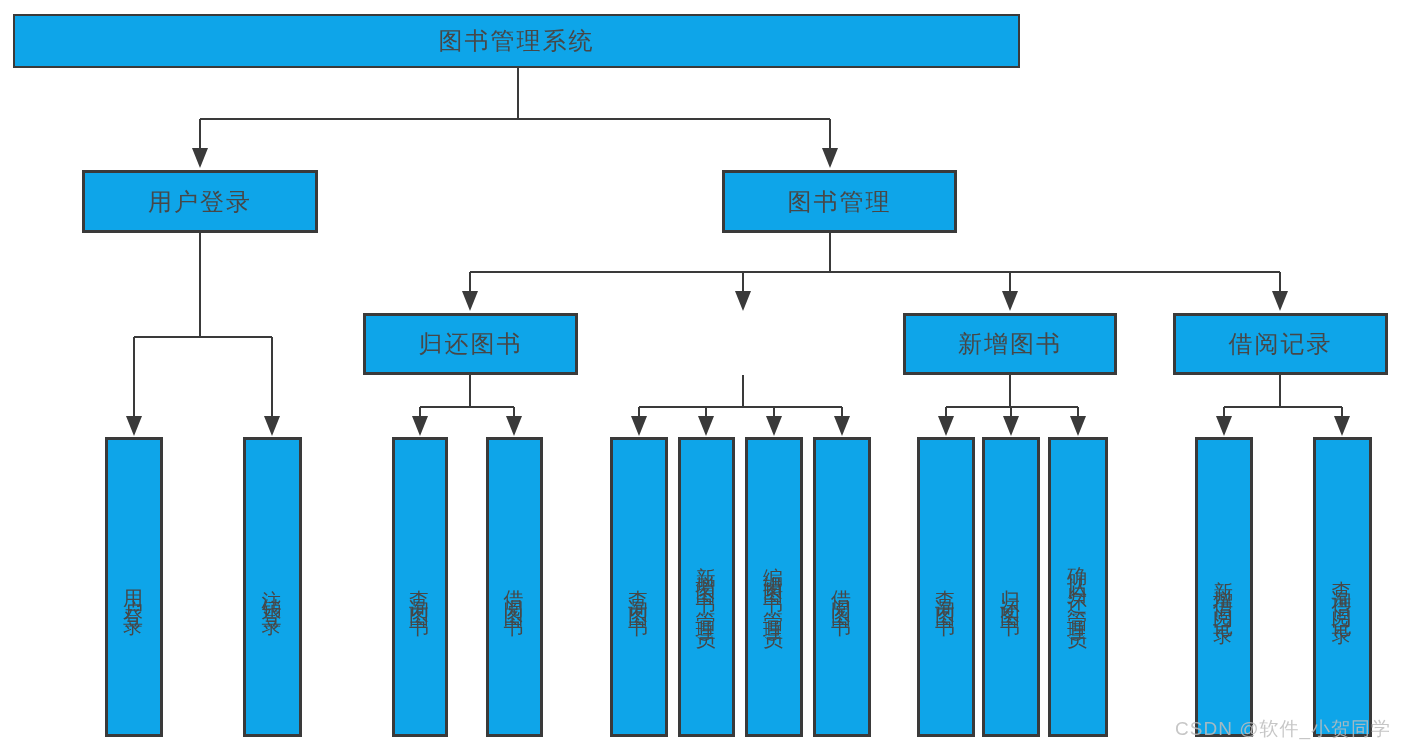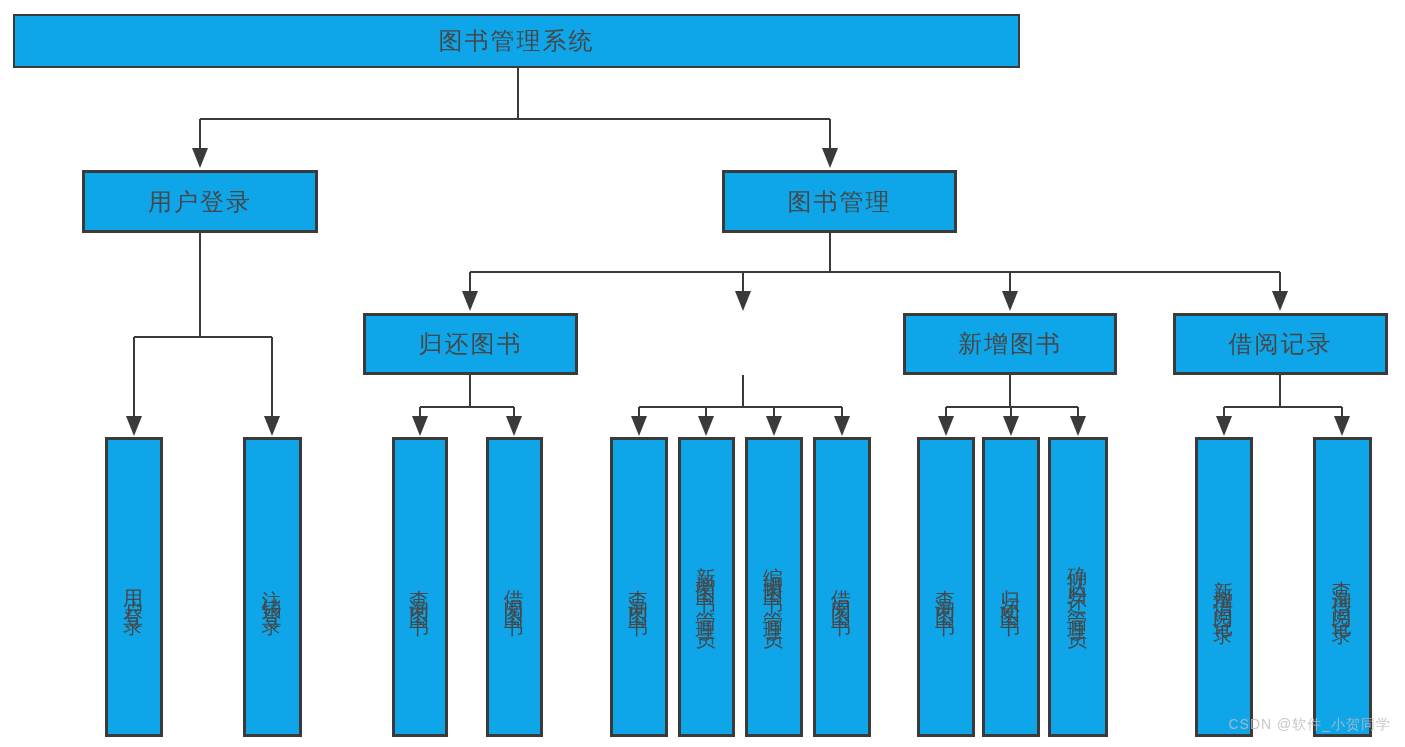--- a/index.html
+++ b/index.html
@@ -47,21 +47,21 @@
     width:0;height:0;
     border-left:8px solid transparent;
     border-right:8px solid transparent;
     border-top:20px solid var(--line);
     transform:translateX(-50%);
   }
   .watermark{
     position:absolute;
     z-index:5;
     right:14px;top:716px;
-    font-size:14px;
+    font-size:19px;
     letter-spacing:1px;
     color:var(--wm);
     opacity:.85;
     padding-left:28px;
   }
 </style>
 </head>
 <body>
 
 <div class="stage">

